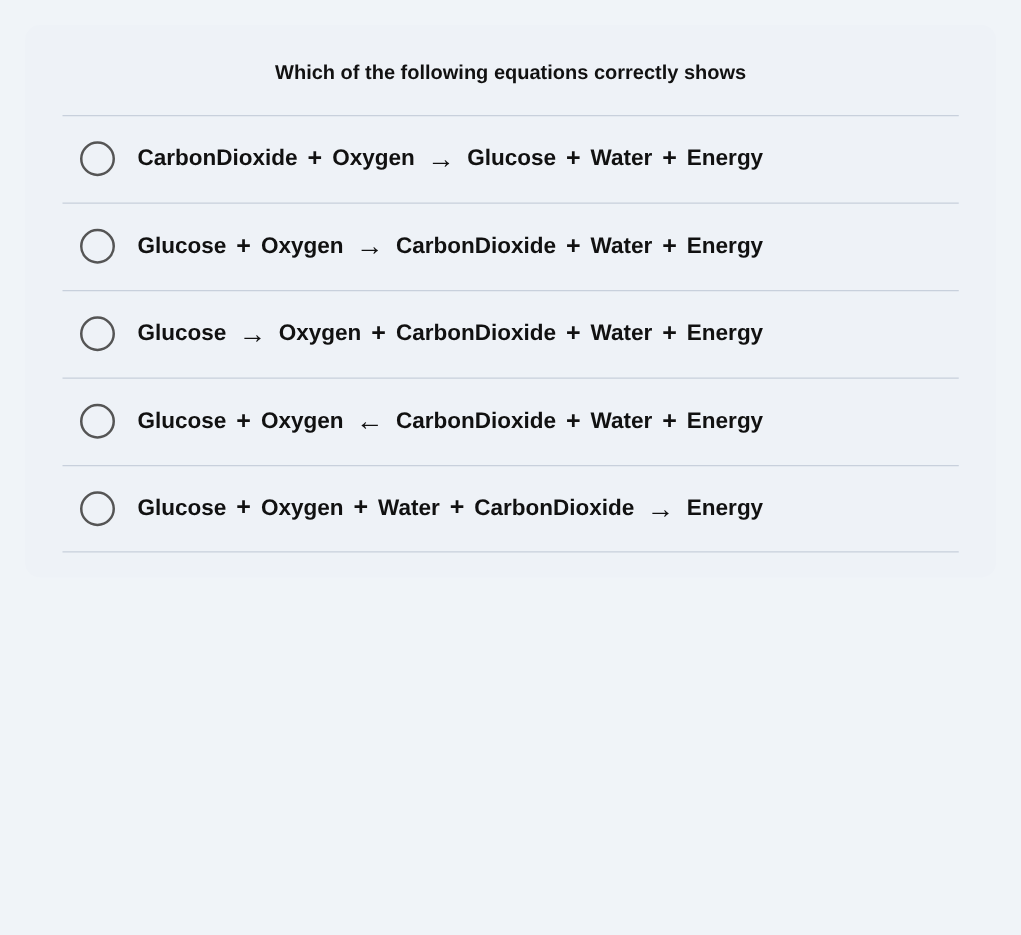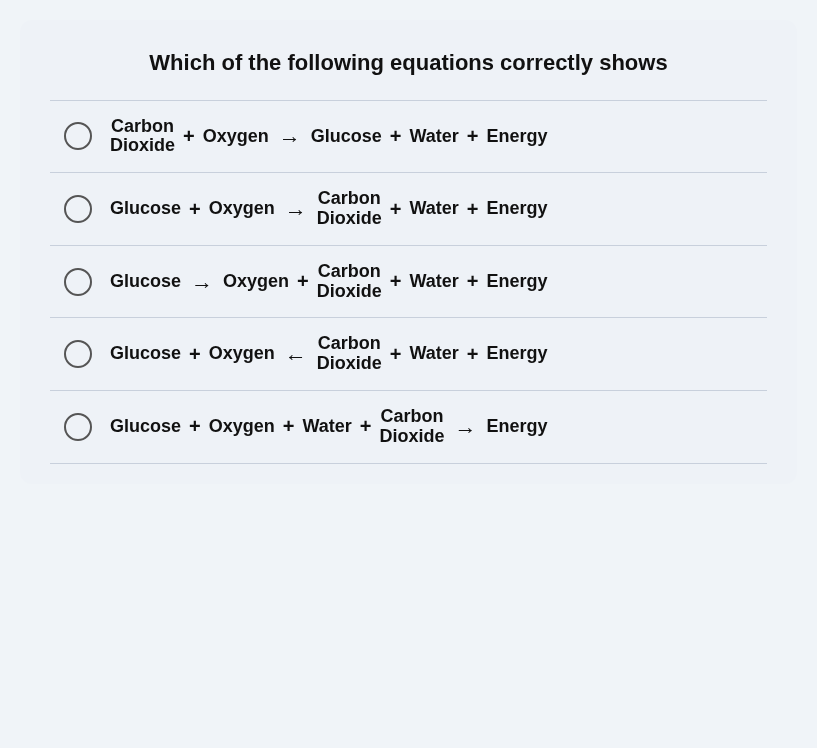--- a/index.html
+++ b/index.html
@@ -17,21 +17,21 @@
     .card {
       background: #eef2f7;
       border-radius: 12px;
       padding: 28px 30px 20px 30px;
       width: 780px;
       max-width: 100%;
     }
 
     .question {
       text-align: center;
-      font-size: 22px;
+      font-size: 16px;
       font-weight: 700;
       color: #111;
       line-height: 1.35;
       margin-bottom: 22px;
     }
 
     .option-row {
       display: flex;
       align-items: center;
       padding: 16px 10px 16px 14px;
@@ -59,21 +59,21 @@
       align-items: center;
       flex-wrap: wrap;
       gap: 6px 4px;
       font-size: 18px;
       font-weight: 700;
       color: #111;
     }
 
     .term {
       display: inline-flex;
-      flex-direction: column;
+      flex-direction: row;
       align-items: center;
       line-height: 1.1;
     }
 
     .term span {
       display: block;
       text-align: center;
     }
 
     .op {

